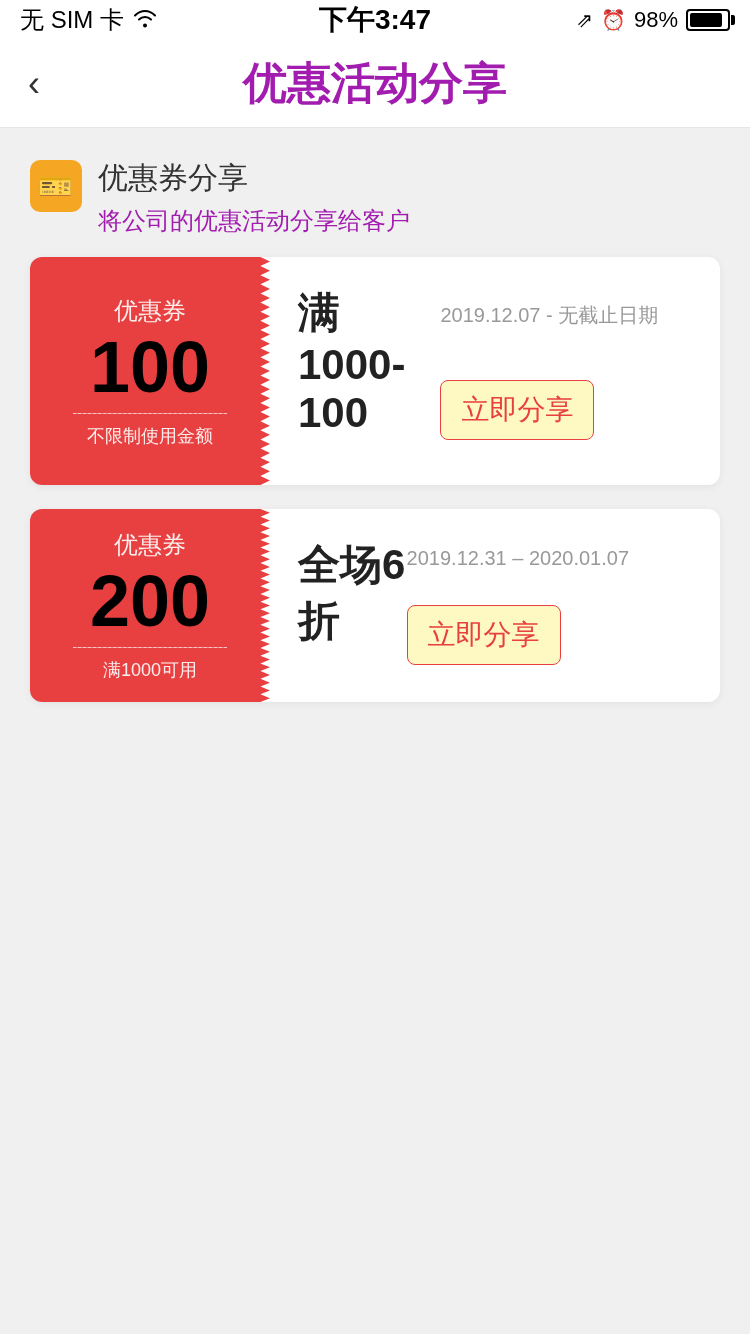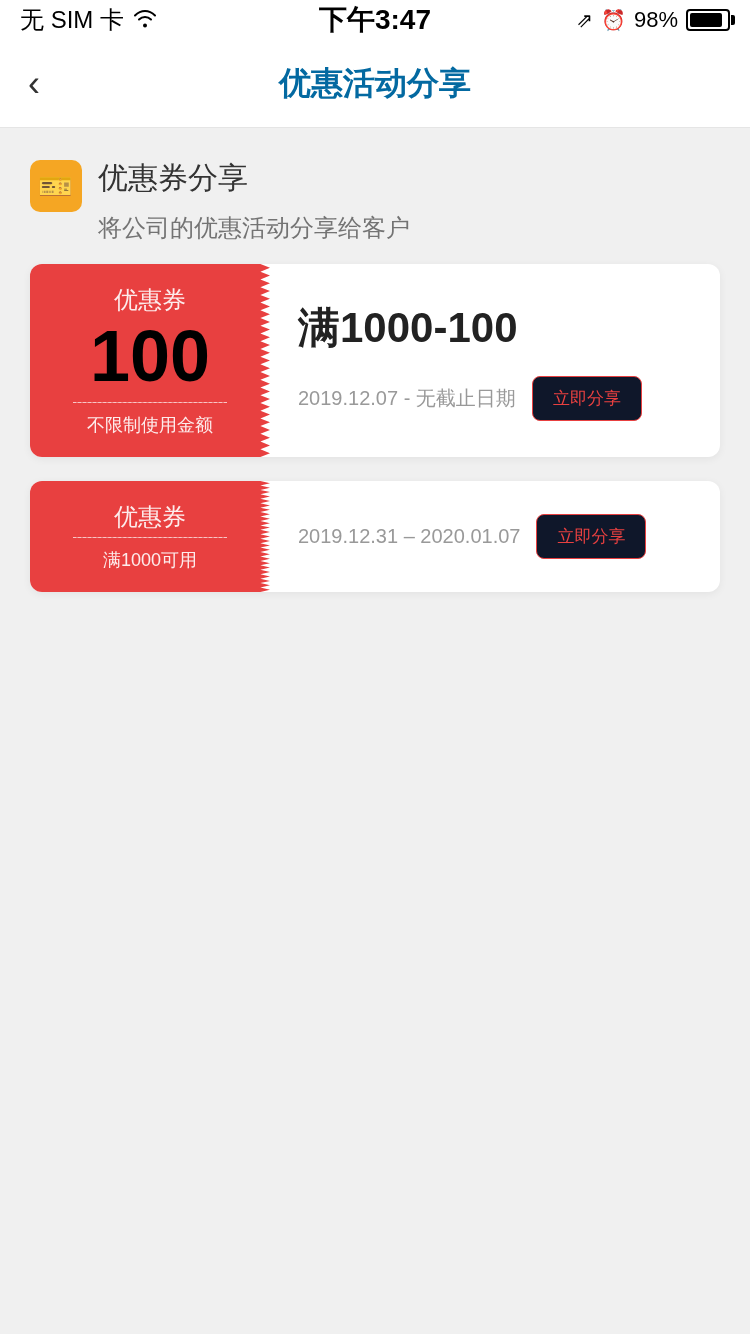--- a/index.html
+++ b/index.html
@@ -82,23 +82,23 @@
       border-bottom: 1px solid #e5e5e5;
     }
     .nav-back {
       position: absolute;
       left: 28px;
       font-size: 36px;
       color: #333;
       cursor: pointer;
     }
     .nav-title {
-      font-size: 32px;
+      font-size: 44px;
       font-weight: 600;
-      color: #0369a1;
+      color: #a21caf;
     }
 
     
     .section-header {
       background: #f0f0f0;
       padding: 30px 30px 20px 30px;
       display: flex;
       align-items: flex-start;
       gap: 16px;
     }
@@ -114,22 +114,22 @@
       flex-shrink: 0;
       margin-top: 2px;
     }
     .section-text h2 {
       font-size: 30px;
       font-weight: 400;
       color: #333;
     }
     .section-text p {
       font-size: 24px;
-      color: #737373;
-      margin-top: 13px;
+      color: #a21caf;
+      margin-top: 6px;
     }
 
     
     .coupon-list {
       padding: 0 30px;
       display: flex;
       flex-direction: column;
       gap: 0;
       background: #f0f0f0;
     }
@@ -193,21 +193,21 @@
     .coupon-condition {
       font-size: 18px;
       color: rgba(255,255,255,0.9);
       text-align: center;
     }
 
     .coupon-right {
       flex: 1;
       padding: 28px 28px;
       display: flex;
-      flex-direction: column;
+      flex-direction: row;
       justify-content: center;
     }
     .coupon-title {
       font-size: 42px;
       font-weight: 700;
       color: #222;
       margin-bottom: 20px;
     }
     .coupon-meta {
       display: flex;
@@ -215,24 +215,24 @@
       gap: 16px;
       flex-wrap: wrap;
     }
     .coupon-date {
       font-size: 20px;
       color: #999;
     }
     .share-btn {
       border: 1.5px solid #e84040;
       color: #e84040;
-      background: #0f172a;
+      background: #fef9c3;
       border-radius: 8px;
       padding: 10px 20px;
-      font-size: 17px;
+      font-size: 28px;
       cursor: pointer;
       white-space: nowrap;
     }
 
     
     .bottom-area {
       flex: 1;
       background: #f0f0f0;
       min-height: 500px;
     }
@@ -291,24 +291,26 @@
       <div class="coupon-meta">
         <span class="coupon-date">2019.12.07 - 无截止日期</span>
         <button class="share-btn">立即分享</button>
       </div>
     </div>
   </div>
 
   <div class="coupon-card">
     <div class="coupon-left">
       <span class="coupon-label">优惠券</span>
+      <span class="coupon-amount">200</span>
       <div class="coupon-divider"></div>
       <span class="coupon-condition">满1000可用</span>
     </div>
     <div class="coupon-right">
+      <span class="coupon-title">全场6折</span>
       <div class="coupon-meta">
         <span class="coupon-date">2019.12.31 – 2020.01.07</span>
         <button class="share-btn">立即分享</button>
       </div>
     </div>
   </div>
 
 </div>
 
 <div class="bottom-area"></div>

